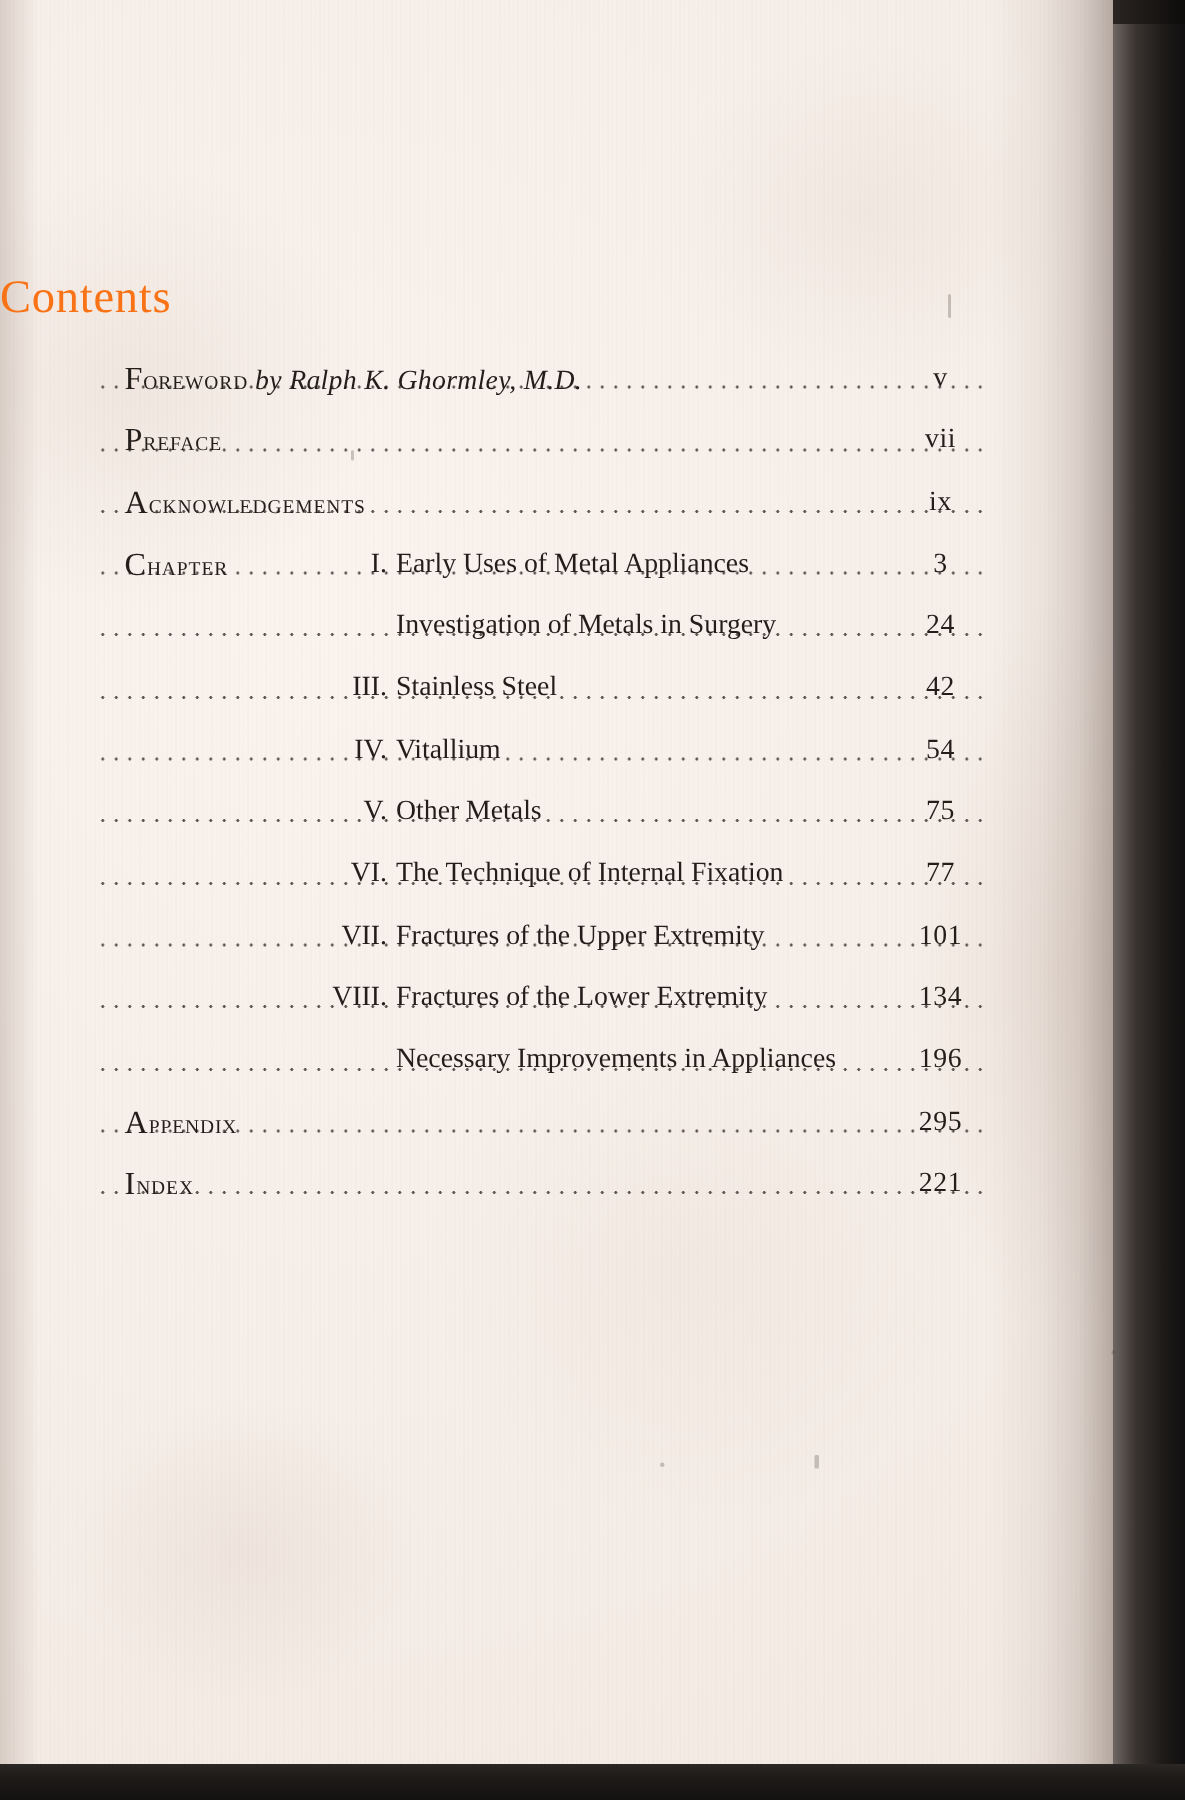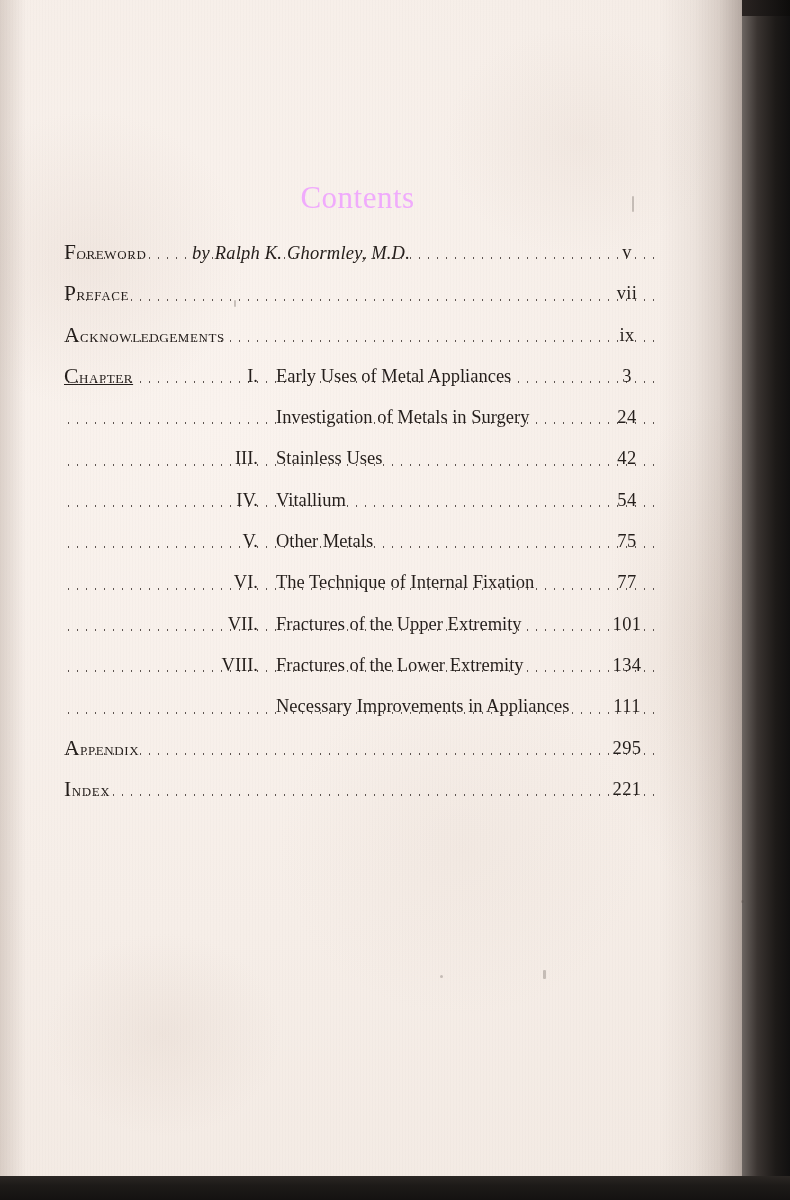--- a/index.html
+++ b/index.html
@@ -108,24 +108,24 @@
     width: 742px;
     height: 1176px;
     color: #231d1b;
   }
 
   .toc-title {
     position: absolute;
     left: 0;
     top: 180px;
     width: 715px;
-    text-align: center;
+    text-align: left;
     font-size: 31px;
     letter-spacing: 0.5px;
-    color: #f0abfc;
+    color: #f97316;
     font-weight: 400;
   }
 
   #toc-list {
     position: absolute;
     left: 64px;
     top: 232px;
     width: 592px;
   }
 
@@ -135,52 +135,51 @@
     line-height: 41.3px;
     white-space: nowrap;
     font-size: 18.5px;
     color: #241e1b;
   }
 
   
   .label {
     display: inline-block;
     vertical-align: baseline;
-    text-decoration: underline;
   }
   .smallcaps {
     font-variant: small-caps;
     letter-spacing: 0.6px;
+    margin-left: 19px;
   }
   .smallcaps .cap {
     font-size: 1.16em;
   }
   .ital {
     font-style: italic;
     letter-spacing: .2px;
-    margin-left: 41px;
   }
 
   
   .numeral {
     position: absolute;
     left: 66px;
     width: 128px;
     text-align: right;
     font-size: 18.5px;
   }
 
   
   .entry {
     position: absolute;
     top: 0;
     white-space: nowrap;
   }
   .toc-row.front .entry { left: 0px; }
-  .toc-row.chapter .entry { left: 212px; }
+  .toc-row.chapter .entry { left: 200px; }
 
   
   .leader {
     position: absolute;
     left: 0;
     right: 0;
     bottom: 14px;
     height: 2px;
     background-image: radial-gradient(circle, #5d5450 0.9px, rgba(0,0,0,0) 1.1px);
     background-size: 9px 2px;
@@ -272,21 +271,21 @@
 
       <div class="toc-row chapter">
         <div class="leader"></div>
         <span class="entry"><span>Investigation of Metals in Surgery</span><span>&nbsp;</span></span>
         <span class="pageno">24</span>
       </div>
 
       <div class="toc-row chapter">
         <div class="leader"></div>
         <span class="numeral">III.</span>
-        <span class="entry"><span>Stainless Uses</span><span>&nbsp;</span></span>
+        <span class="entry"><span>Stainless Steel</span><span>&nbsp;</span></span>
         <span class="pageno">42</span>
       </div>
 
       <div class="toc-row chapter">
         <div class="leader"></div>
         <span class="numeral">IV.</span>
         <span class="entry"><span>Vitallium</span><span>&nbsp;</span></span>
         <span class="pageno">54</span>
       </div>
 
@@ -314,21 +313,21 @@
       <div class="toc-row chapter">
         <div class="leader"></div>
         <span class="numeral">VIII.</span>
         <span class="entry"><span>Fractures of the Lower Extremity</span><span>&nbsp;</span></span>
         <span class="pageno">134</span>
       </div>
 
       <div class="toc-row chapter">
         <div class="leader"></div>
         <span class="entry"><span>Necessary Improvements in Appliances</span><span>&nbsp;</span></span>
-        <span class="pageno">111</span>
+        <span class="pageno">196</span>
       </div>
 
       <div class="toc-row front">
         <div class="leader"></div>
         <span class="entry"><span class="smallcaps"><span class="cap">A</span>ppendix</span><span>&nbsp;</span></span>
         <span class="pageno">295</span>
       </div>
 
       <div class="toc-row front">
         <div class="leader"></div>

